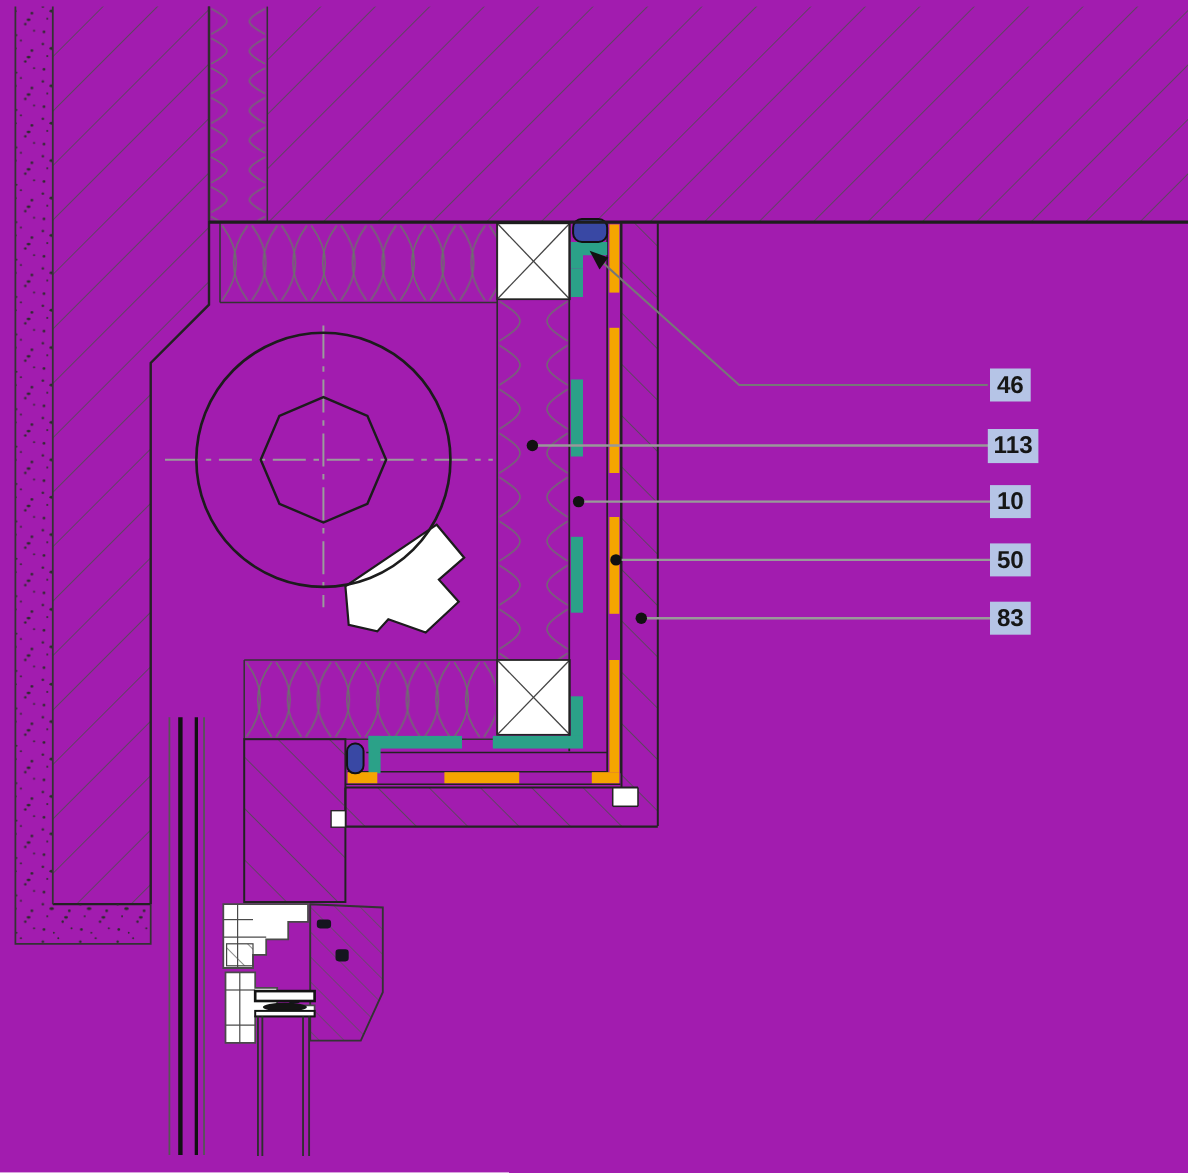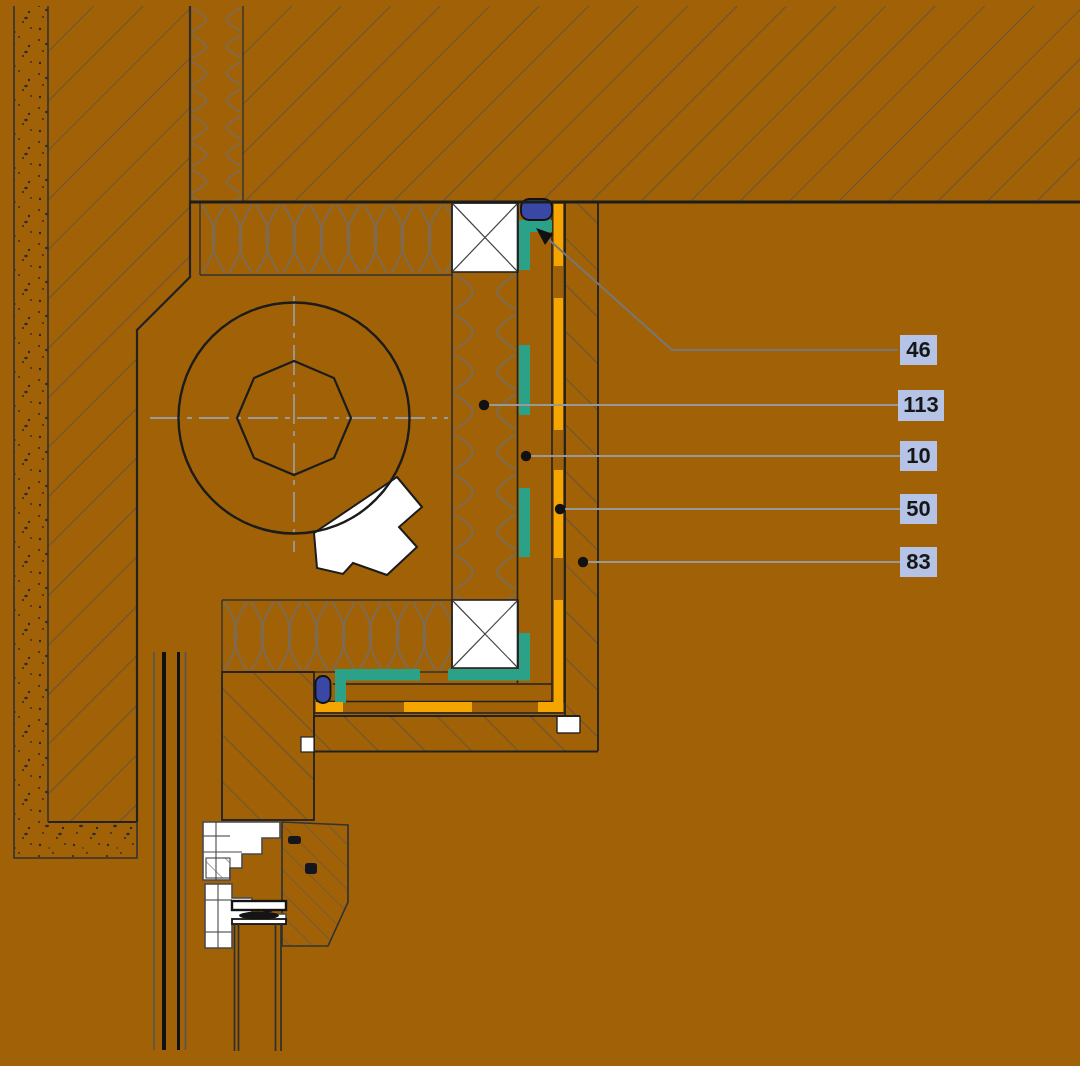--- a/index.html
+++ b/index.html
@@ -1,16 +1,16 @@
 <!DOCTYPE html>
 <html style="--teal: #2BA188; --orange: #F5A500; --seal-blue: #3948A4; --label-bg: #B5C4E6; --label-text: #161616; --leader-gray: #999999; --line-dark: #1D1D1D; --hatch-gray: #4D4D4D; --centerline-gray: #9B9B9B; --alu-gray: #4A4A4A;"><head>
 <meta charset="utf-8">
 <style>
   html,body{margin:0;padding:0;background:#fff;}
-  .stage{width:1080px;height:1066px;position:relative;background:#a16207;
+  .stage{width:1080px;height:1066px;position:relative;background:#a21caf;
          font-family:"Liberation Sans", sans-serif;}
   svg{display:block}
   .callout-text{font-family:"Liberation Sans", sans-serif;font-weight:bold;
                 font-size:22px;fill:var(--label-text,#161616);}
 </style>
 </head>
 <body>
 
 <div class="stage">
 <svg width="1080" height="1066" viewBox="0 0 1080 1066">

